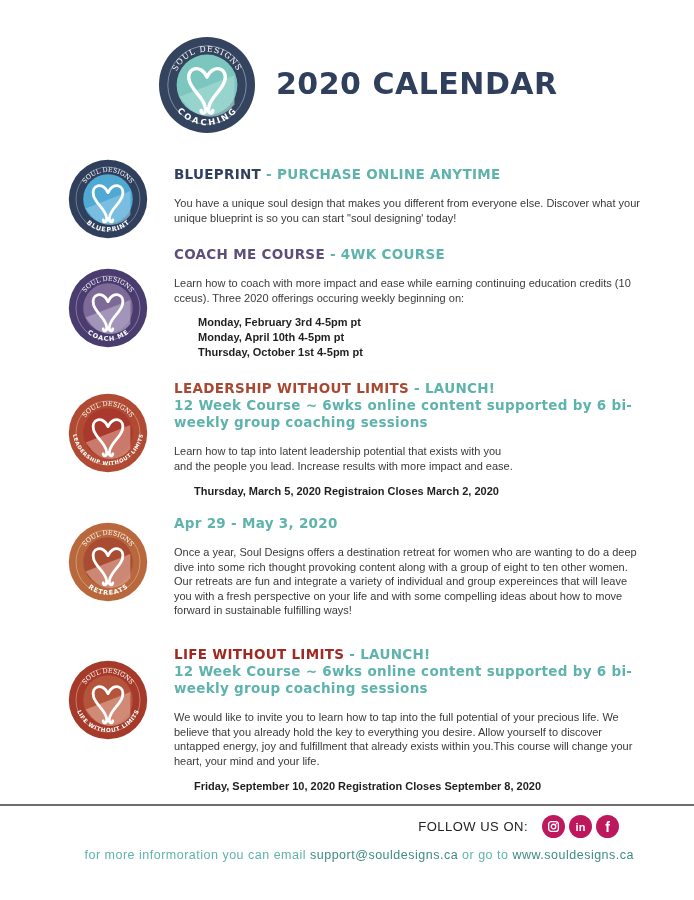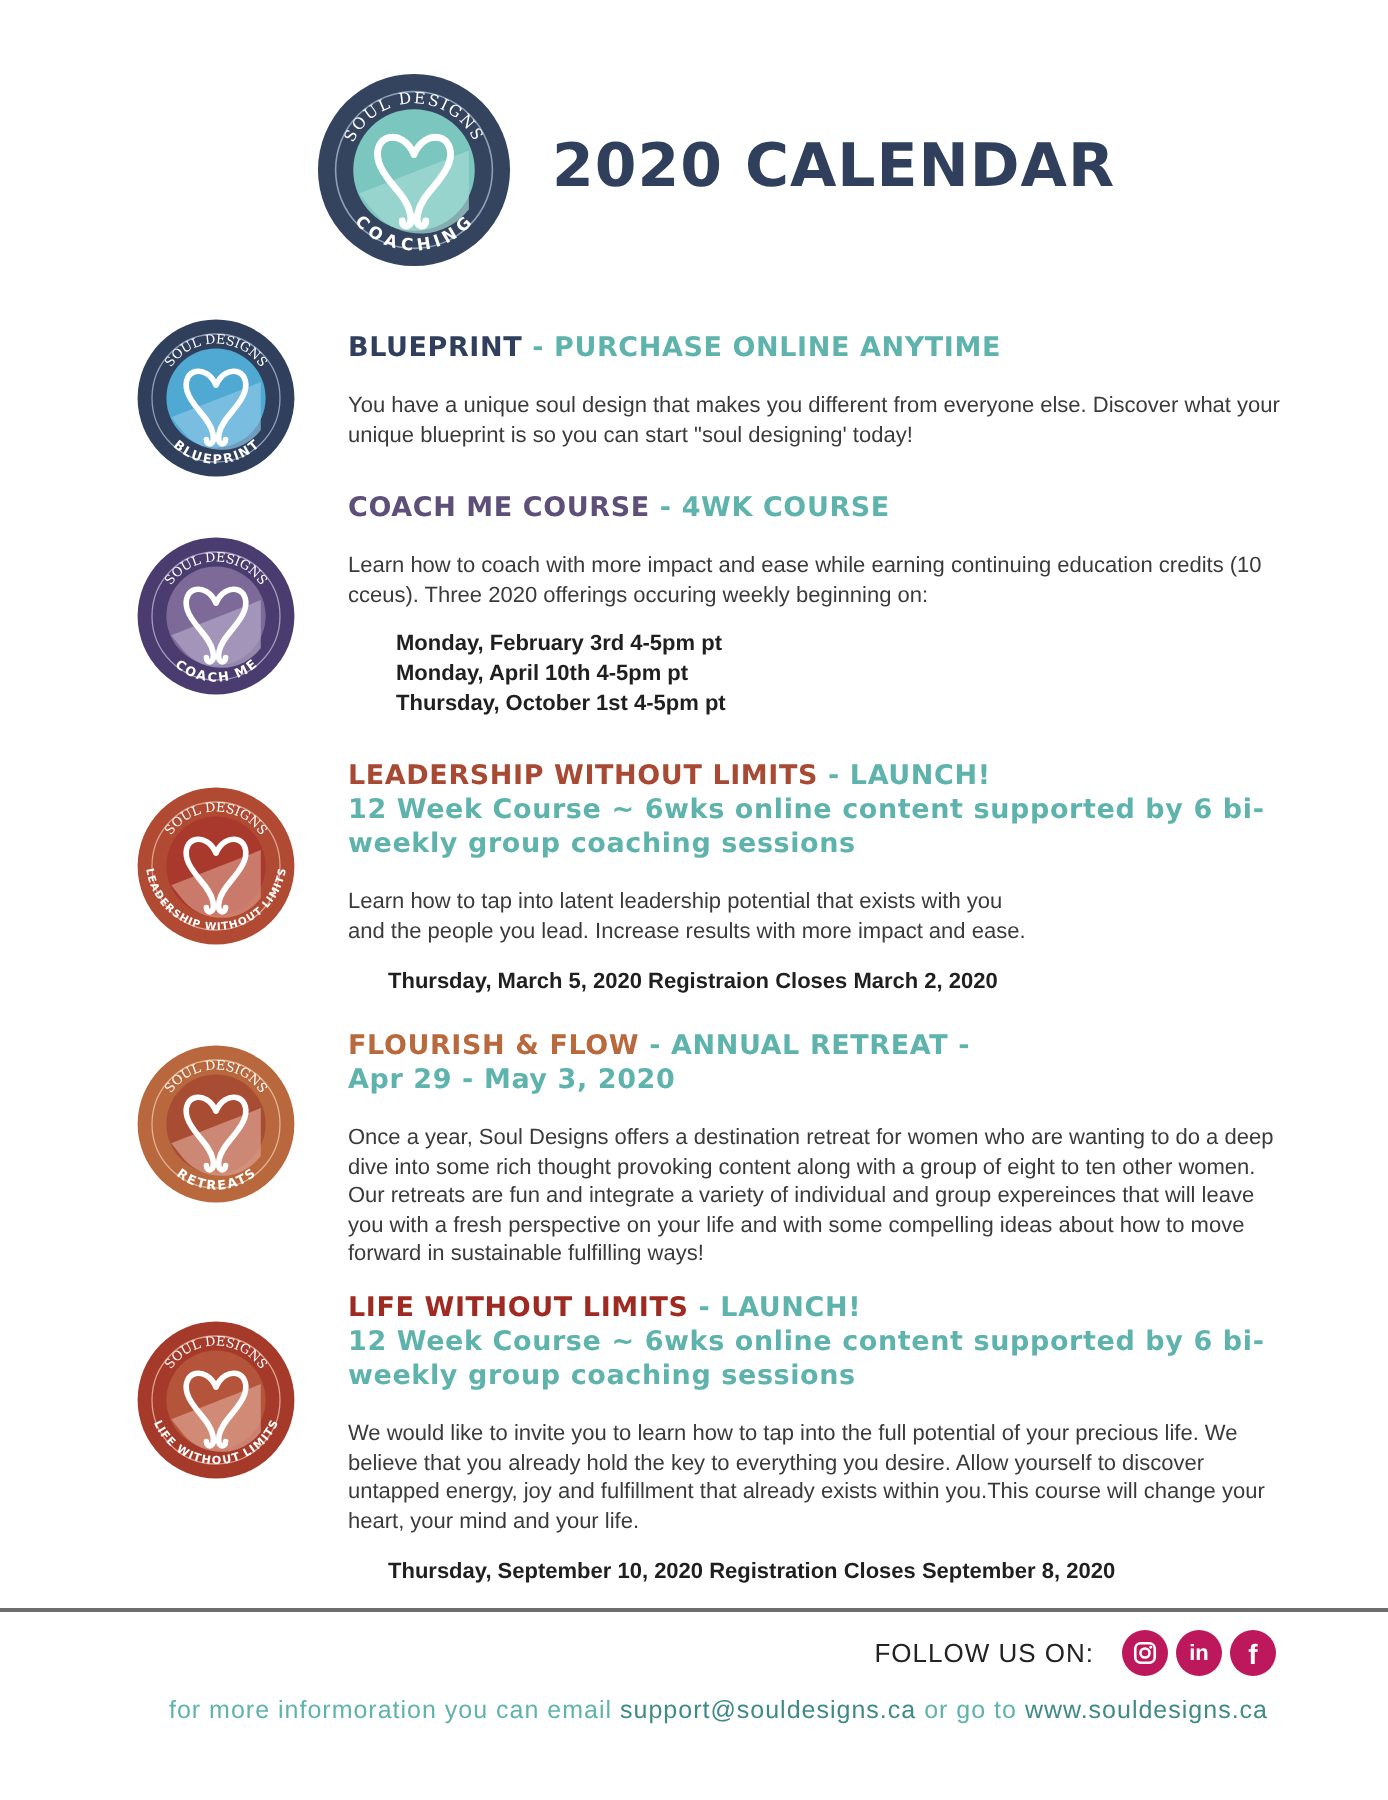--- a/index.html
+++ b/index.html
@@ -19,21 +19,21 @@
   .sec-title .main { }
   .sec-title .sub { color: #5fb3ad; font-weight: 600; }
   .sec-sub2 { font-family: "DejaVu Sans", sans-serif; font-size: 13.5px; font-weight: 600; color: #5fb3ad; line-height: 17px; letter-spacing: 0.3px; }
   .desc { font-size: 11px; line-height: 14.6px; color: #3a3a3a; margin-top: 13px; }
   .dates { margin-top: 10px; padding-left: 24px; }
   .date-line { font-size: 11px; font-weight: 700; line-height: 15px; color: #1f1f1f; }
   .event-date { font-size: 11px; font-weight: 700; color: #1f1f1f; margin-top: 12px; padding-left: 20px; }
 
   .divider { position: absolute; left: 0; top: 804px; width: 694px; height: 2px; background: #6e6e6e; }
 
-  .follow { position: absolute; right: 56px; top: 815px; display: flex; align-items: center; gap: 4px; margin-left: 41px; }
+  .follow { position: absolute; right: 75px; top: 815px; display: flex; align-items: center; gap: 4px; margin-left: 41px; }
   .follow-label { font-size: 13px; color: #222; letter-spacing: 0.5px; margin-right: 10px; }
   .social { width: 23px; height: 23px; border-radius: 50%; background: #be185d; color: #fff;
     display: flex; align-items: center; justify-content: center; font-weight: 700; font-size: 11px; cursor: pointer; }
   .social svg { display: block; }
 
   .contact { position: absolute; left: 0; width: 634px; text-align: right; top: 848px; font-size: 12.5px; color: #5fb3ad; letter-spacing: 0.5px; }
   .contact .link { color: #3e8a86; margin-top: 40px; }
 </style>
 </head>
 <body>
@@ -159,34 +159,31 @@
 <div class="section" style="top:380px;">
   <div class="sec-title">
     <span class="main" style="color:#a84a33;">LEADERSHIP WITHOUT LIMITS</span><span class="sub"> - LAUNCH!</span>
   </div>
   <div class="sec-sub2">12 Week Course ~ 6wks online content supported by 6 bi-weekly group coaching sessions</div>
   <div class="desc" style="width:340px;">Learn how to tap into latent leadership potential that exists with you and the people you lead. Increase results with more impact and ease.</div>
   <div class="event-date">Thursday, March 5, 2020 Registraion Closes March 2, 2020</div>
 </div>
 
 <div class="section" style="top:515px;">
-  <div class="sec-title">
-    <span class="main" style="color:#b86a3e;">FLOURISH &amp; FLOW</span><span class="sub"> - ANNUAL RETREAT -</span>
-  </div>
   <div class="sec-sub2">Apr 29 - May 3, 2020</div>
   <div class="desc">Once a year, Soul Designs offers a destination retreat for women who are wanting to do a deep dive into some rich thought provoking content along with a group of eight to ten other women. Our retreats are fun and integrate a variety of individual and group expereinces that will leave you with a fresh perspective on your life and with some compelling ideas about how to move forward in sustainable fulfilling ways!</div>
 </div>
 
 <div class="section" style="top:646px;">
   <div class="sec-title">
     <span class="main" style="color:#9e2a22;">LIFE WITHOUT LIMITS</span><span class="sub"> - LAUNCH!</span>
   </div>
   <div class="sec-sub2">12 Week Course ~ 6wks online content supported by 6 bi-weekly group coaching sessions</div>
   <div class="desc">We would like to invite you to learn how to tap into the full potential of your precious life. We believe that you already hold the key to everything you desire.  Allow yourself to discover untapped energy, joy and fulfillment that already exists within you.This course will change your heart, your mind and your life.</div>
-  <div class="event-date">Thursday, September 10, 2020 Registration Closes September 8, 2020</div>
+  <div class="event-date">Friday, September 10, 2020 Registration Closes September 8, 2020</div>
 </div>
 
 <div class="divider"></div>
 
 <div class="follow">
   <span class="follow-label">FOLLOW US ON:</span>
   <a class="social">
     <svg width="13" height="13" viewBox="0 0 24 24">
         <rect x="3" y="3" width="18" height="18" rx="5" fill="none" stroke="#fff" stroke-width="2.4"></rect>
         <circle cx="12" cy="12" r="4.2" fill="none" stroke="#fff" stroke-width="2.4"></circle>

